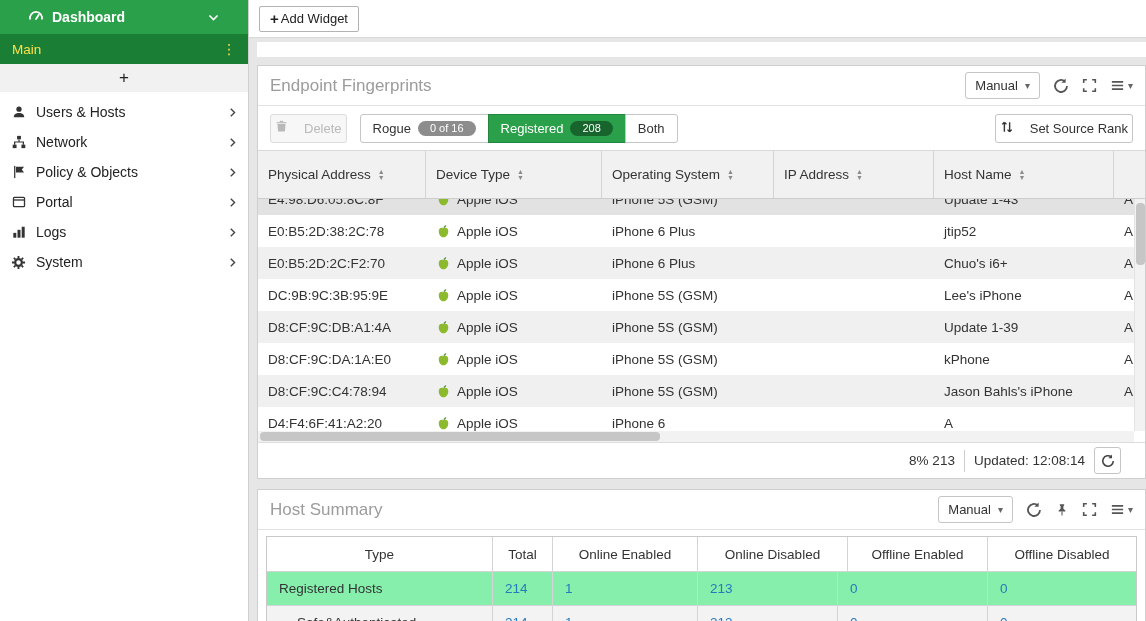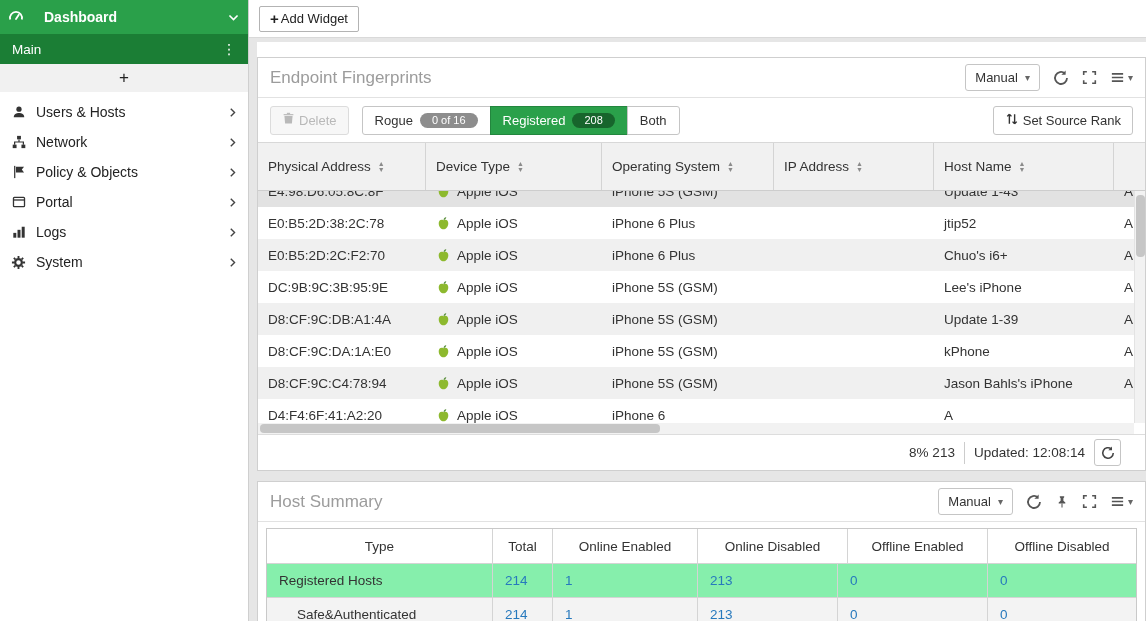--- a/index.html
+++ b/index.html
@@ -1,47 +1,47 @@
 <!DOCTYPE html>
 <html style="--green: #2aa04a; --dark-green: #1b7e35; --link: #2779bd; --badge-gray: #8d8d8d; --badge-dark-green: #17652c;"><head>
 <meta charset="utf-8">
 <style>
 *{box-sizing:border-box;margin:0;padding:0}
 html,body{width:1146px;height:621px;overflow:hidden}
 body{font-family:"Liberation Sans",sans-serif;background:#e6e6e6;color:#333;font-size:13px}
 .app{display:flex;width:100%;height:100%}
 
 .sidebar{width:249px;min-width:249px;background:#fff;border-right:1px solid #cfcfcf;height:100%}
-.sb-dashboard{height:34px;background:var(--green,#2aa04a);color:#fff;display:flex;align-items:center;padding:0 8px;gap:20px;cursor:pointer}
+.sb-dashboard{height:34px;background:var(--green,#2aa04a);color:#fff;display:flex;align-items:center;padding:0 28px;gap:8px;cursor:pointer}
 .sb-dashboard .lbl{font-weight:bold;font-size:14px}
 .sb-dashboard .chev{margin-left:auto;display:flex}
-.sb-main{height:30px;background:var(--dark-green,#1b7e35);color:#ffffff;display:flex;align-items:center;padding:0 12px;font-size:13.5px}
+.sb-main{height:30px;background:var(--dark-green,#1b7e35);color:#fde047;display:flex;align-items:center;padding:0 12px;font-size:13.5px}
 .sb-main .dots{margin-left:auto;font-size:14px;cursor:pointer}
 .sb-plus{height:28px;background:#f1f1f1;display:flex;align-items:center;justify-content:center;font-size:17px;color:#222;cursor:pointer}
 .sb-items{padding-top:5px}
 .sb-item{height:30px;display:flex;align-items:center;gap:9px;padding:0 10px;font-size:14px;color:#222;cursor:pointer}
 .sb-item .ic{width:17px;display:flex;justify-content:center;color:#333}
 .sb-item .chev{margin-left:auto;display:flex}
 
 .main{flex:1;display:flex;flex-direction:column;min-width:0}
 .topbar{height:38px;background:#fff;border-bottom:1px solid #d9d9d9;display:flex;align-items:center;padding:0 10px;flex:none}
 .add-widget{display:flex;align-items:center;gap:2px;height:26px;padding:0 10px;border:1px solid #b3b3b3;border-radius:2px;background:#fff;font-size:13px;color:#222;font-family:inherit;cursor:pointer}
 .add-widget .plus{font-weight:bold;font-size:15px}
 .canvas{flex:1;overflow:hidden;padding-left:8px}
 .strip{height:15px;background:#fff;margin-top:4px}
-.panel{background:#fff;border:1px solid #cfcfcf;}
+.panel{background:#fff;border:1px solid #cfcfcf;margin-top:8px}
 .panel-head{height:40px;display:flex;align-items:center;padding:0 12px;border-bottom:1px solid #e2e2e2}
 .panel-title{font-size:17px;color:#9c9c9c;font-weight:400}
 .head-controls{margin-left:auto;display:flex;align-items:center;gap:13px;color:#555}
 .select{display:flex;align-items:center;gap:7px;height:27px;border:1px solid #c5c5c5;border-radius:3px;padding:0 9px;background:#fff;cursor:pointer;color:#333;font-size:13px}
 .caret{font-size:10px;color:#666}
 .hicon{display:flex;align-items:center;cursor:pointer;color:#555;gap:3px}
 
 .toolbar{height:44px;display:flex;align-items:center;padding:0 12px;gap:13px}
-.btn{display:inline-flex;align-items:center;gap:4px;height:29px;padding:0 11px;border:1px solid #c5c5c5;border-radius:3px;background:#fff;font-size:13px;font-family:inherit;color:#333;cursor:pointer}
+.btn{display:inline-flex;align-items:center;gap:16px;height:29px;padding:0 4px;border:1px solid #c5c5c5;border-radius:3px;background:#fff;font-size:13px;font-family:inherit;color:#333;cursor:pointer}
 .btn.delete{background:#f7f7f7;border-color:#dcdcdc;color:#b9b9b9;cursor:default}
 .btn-group{display:inline-flex}
 .tab{display:inline-flex;align-items:center;gap:7px;height:29px;padding:0 12px;border:1px solid #c5c5c5;background:#fff;font-size:13px;font-family:inherit;color:#333;cursor:pointer;margin-left:-1px}
 .tab:first-child{border-radius:3px 0 0 3px;margin-left:0}
 .tab:last-child{border-radius:0 3px 3px 0}
 .tab.active{background:var(--green,#2aa04a);border-color:#23863e;color:#fff}
 .badge{background:var(--badge-gray,#8d8d8d);color:#fff;border-radius:9px;padding:2px 12px;font-size:11px;line-height:1}
 .tab.active .badge{background:var(--badge-dark-green,#17652c)}
 .btn.rank{margin-left:auto}
 

